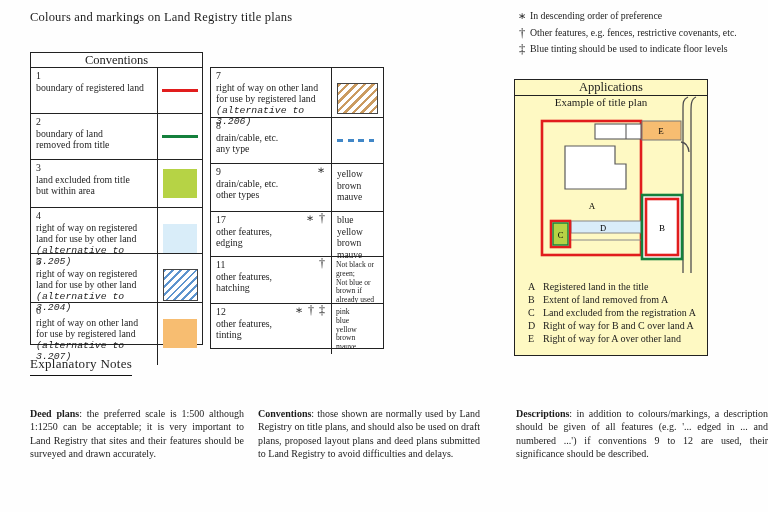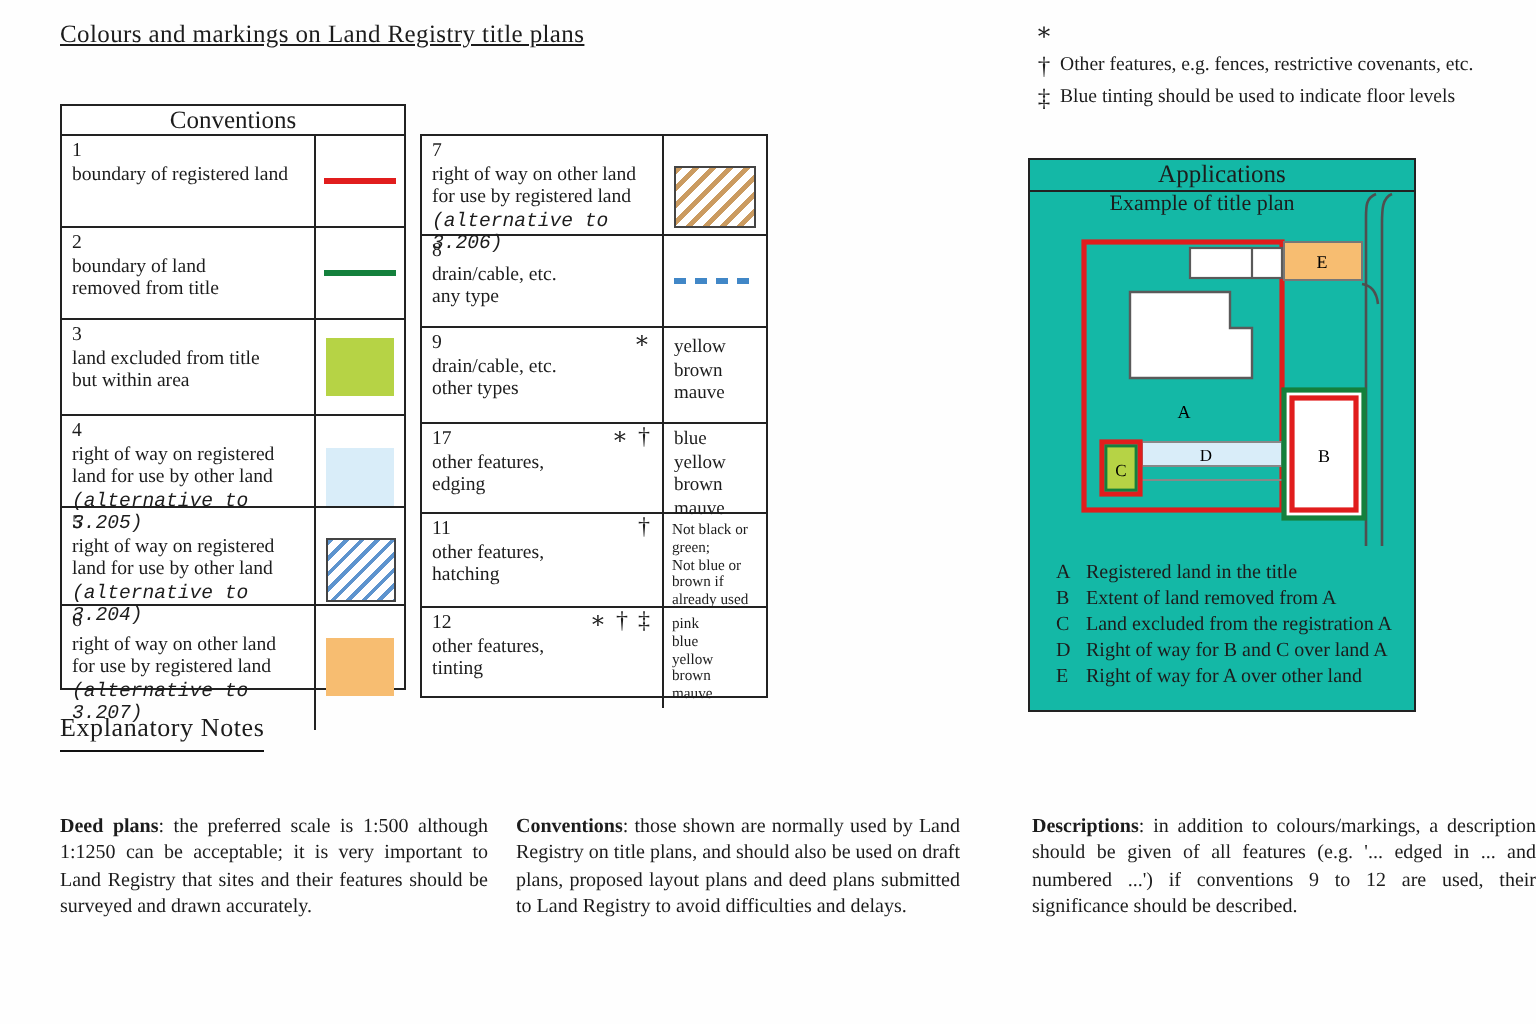--- a/index.html
+++ b/index.html
@@ -3,21 +3,21 @@
 <meta charset="utf-8">
 <style>
   * { margin:0; padding:0; box-sizing:border-box; }
   html,body { background:#ffffff; }
   .page { position:relative; width:768px; height:512px; background:#fefefe; overflow:hidden;
           font-family:"Liberation Serif","DejaVu Serif",serif; color:#1c1c1c; }
   .abs { position:absolute; }
   .pre { white-space:pre-line; }
 
   
-  #doc-title { left:30px; top:10px; font-size:12.5px; letter-spacing:.2px;text-decoration:underline; }
+  #doc-title { left:30px; top:10px; font-size:12.5px; letter-spacing:.2px; }
   #legend { left:514px; top:10px; }
   .legend-item { display:flex; margin-bottom:4.5px; }
   .legend-sym { width:16px; text-align:center; font-size:12.5px; line-height:12px; }
   .legend-txt { font-size:9.8px; line-height:12px; }
 
   
   #conv-header { left:30px; top:52px; width:173px; height:16px; border:1.4px solid #222;
                  display:flex; align-items:center; justify-content:center; font-size:12.5px; background:#fff; }
   .ctable { border:1.4px solid #222; background:#fff; }
   #conv-left  { left:30px;  top:67px; width:173px; }
@@ -42,21 +42,21 @@
   .f-lb  { background:var(--light-blue); }
   .f-or  { background:var(--orange); }
   .sw-hatch-blue  { width:35px; height:32px; border:1.4px solid #444;
       background:repeating-linear-gradient(135deg, var(--hatch-blue) 0 2px, #fff 2px 5.5px); }
   .sw-hatch-brown { width:41px; height:31px; border:1.4px solid #444;
       background:repeating-linear-gradient(135deg, var(--hatch-brown) 0 2.4px, #fff 2.4px 6px); }
   .sw-dash { width:41px; height:2.6px;
       background:repeating-linear-gradient(90deg, var(--dash-blue) 0 6px, transparent 6px 10.5px); }
 
   
-  #app-box { left:514px; top:79px; width:194px; height:277px; border:1.4px solid #222; background:#14b8a6; }
+  #app-box { left:514px; top:79px; width:194px; height:277px; border:1.4px solid #222; background:#fef9c3; }
   #app-header { height:16px; border-bottom:1.4px solid #222; display:flex; align-items:center; justify-content:center; font-size:12.5px; }
   #app-body { position:relative; width:100%; height:259px; }
   #plan-title { position:absolute; top:0; left:6px; width:160px; text-align:center; font-size:11px; }
   #plan-svg { position:absolute; left:0; top:0; }
   #app-key { position:absolute; left:13px; top:184px; font-size:10px; line-height:13px; }
   .key-row { display:grid; grid-template-columns:15px 1fr; }
 
   
   #notes-heading { left:30px; top:356px; font-size:13px; border-bottom:1.1px solid #111; padding-bottom:3px; letter-spacing:.3px; }
   .note-col { position:absolute; top:407px; font-size:10px; line-height:13.4px; text-align:justify; }
@@ -70,20 +70,21 @@
 </head>
 <body>
 
 <div class="page">
 
   <div class="abs" id="doc-title">Colours and markings on Land Registry title plans</div>
 
   <div class="abs" id="legend">
     <div class="legend-item">
       <span class="legend-sym">∗</span>
+      <span class="legend-txt">In descending order of preference</span>
     </div>
     <div class="legend-item">
       <span class="legend-sym">†</span>
       <span class="legend-txt">Other features, e.g. fences, restrictive covenants, etc.</span>
     </div>
     <div class="legend-item">
       <span class="legend-sym">‡</span>
       <span class="legend-txt">Blue tinting should be used to indicate floor levels</span>
     </div>
   </div>

